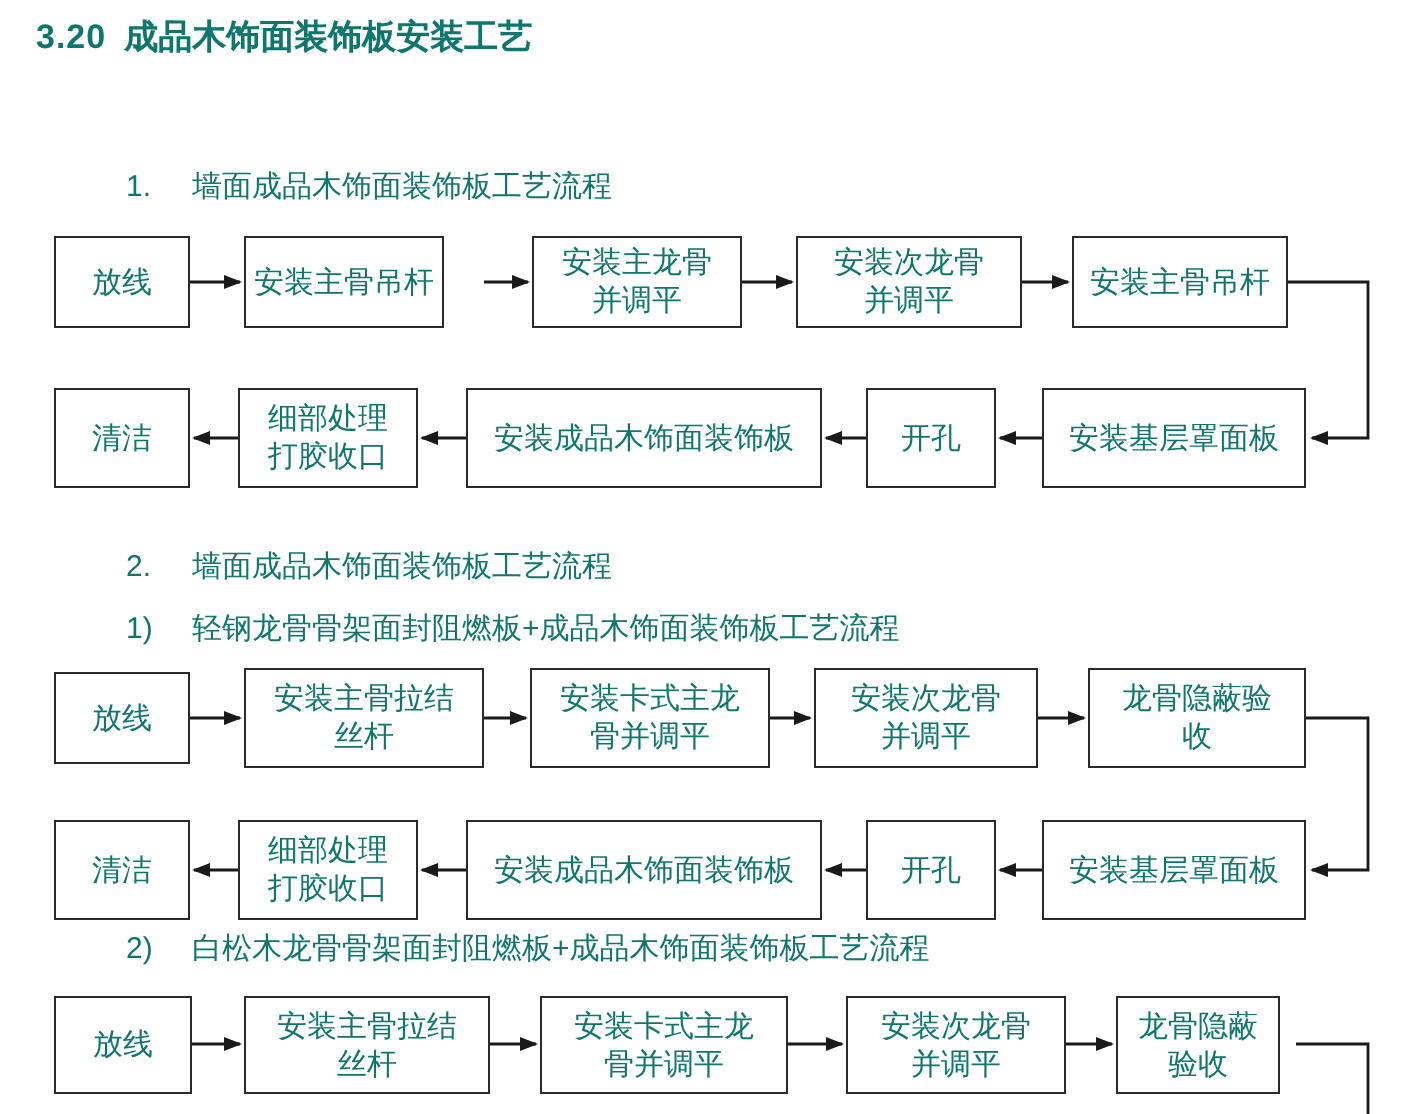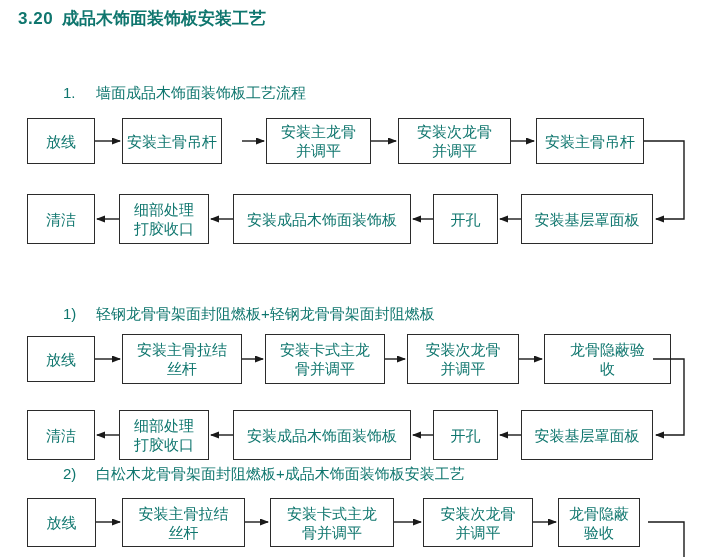--- a/index.html
+++ b/index.html
@@ -66,45 +66,48 @@
     <div class="fbox" style="left:536px; top:118px; width:108px; height:46px;">安装主骨吊杆</div>
 
     <div class="fbox" style="left:27px;  top:194px; width:68px;  height:50px;">清洁</div>
     <div class="fbox" style="left:119px; top:194px; width:90px;  height:50px;">细部处理
 打胶收口</div>
     <div class="fbox" style="left:233px; top:194px; width:178px; height:50px;">安装成品木饰面装饰板</div>
     <div class="fbox" style="left:433px; top:194px; width:65px;  height:50px;">开孔</div>
     <div class="fbox" style="left:521px; top:194px; width:132px; height:50px;">安装基层罩面板</div>
   </div>
 
+  <div class="li" style="top:274px">
+    <span class="marker">2.</span><span>墙面成品木饰面装饰板工艺流程</span>
+  </div>
   <div class="li" style="top:305px">
-    <span class="marker">1)</span><span>轻钢龙骨骨架面封阻燃板+轻钢龙骨骨架面封阻燃板</span>
+    <span class="marker">1)</span><span>轻钢龙骨骨架面封阻燃板+成品木饰面装饰板工艺流程</span>
   </div>
 
   <div>
     <div class="fbox" style="left:27px;  top:336px; width:68px;  height:46px;">放线</div>
     <div class="fbox" style="left:122px; top:334px; width:120px; height:50px;">安装主骨拉结
 丝杆</div>
     <div class="fbox" style="left:265px; top:334px; width:120px; height:50px;">安装卡式主龙
 骨并调平</div>
     <div class="fbox" style="left:407px; top:334px; width:112px; height:50px;">安装次龙骨
 并调平</div>
-    <div class="fbox" style="left:544px; top:334px; width:127px; height:50px;">龙骨隐蔽验
+    <div class="fbox" style="left:544px; top:334px; width:109px; height:50px;">龙骨隐蔽验
 收</div>
 
     <div class="fbox" style="left:27px;  top:410px; width:68px;  height:50px;">清洁</div>
     <div class="fbox" style="left:119px; top:410px; width:90px;  height:50px;">细部处理
 打胶收口</div>
     <div class="fbox" style="left:233px; top:410px; width:178px; height:50px;">安装成品木饰面装饰板</div>
     <div class="fbox" style="left:433px; top:410px; width:65px;  height:50px;">开孔</div>
     <div class="fbox" style="left:521px; top:410px; width:132px; height:50px;">安装基层罩面板</div>
   </div>
 
   <div class="li" style="top:465px">
-    <span class="marker">2)</span><span>白松木龙骨骨架面封阻燃板+成品木饰面装饰板安装工艺</span>
+    <span class="marker">2)</span><span>白松木龙骨骨架面封阻燃板+成品木饰面装饰板工艺流程</span>
   </div>
 
   <div>
     <div class="fbox" style="left:27px;  top:498px; width:69px;  height:49px;">放线</div>
     <div class="fbox" style="left:122px; top:498px; width:123px; height:49px;">安装主骨拉结
 丝杆</div>
     <div class="fbox" style="left:270px; top:498px; width:124px; height:49px;">安装卡式主龙
 骨并调平</div>
     <div class="fbox" style="left:423px; top:498px; width:110px; height:49px;">安装次龙骨
 并调平</div>

